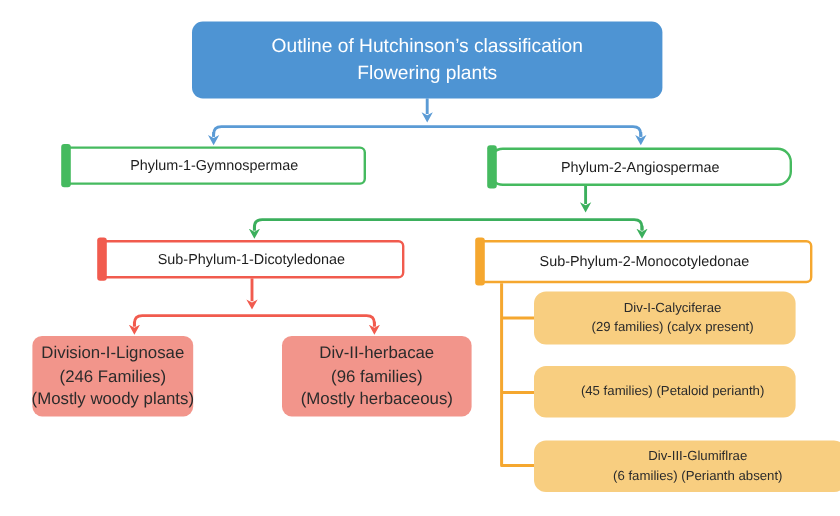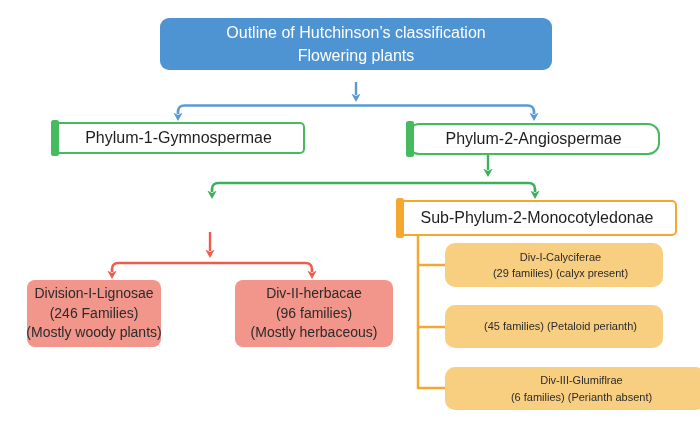--- a/index.html
+++ b/index.html
@@ -5,25 +5,25 @@
   html,body{margin:0;padding:0;background:#ffffff;}
   #canvas{
     position:relative;width:700px;height:430px;background:#ffffff;overflow:hidden;
     font-family:"Liberation Sans","DejaVu Sans",sans-serif;
     -webkit-font-smoothing:antialiased;
   }
   #connectors{position:absolute;left:0;top:0;z-index:1;pointer-events:none;}
   .box{position:absolute;z-index:2;box-sizing:border-box;display:flex;align-items:center;justify-content:center;}
   
   #box-title{
-    left:160px;top:18px;width:392px;height:52px;background:#4E94D3;border-radius:9px;
+    left:160px;top:18px;width:392px;height:64px;background:#4E94D3;border-radius:9px;
     flex-direction:column;color:#ffffff;font-size:16px;line-height:1.45;text-align:right;
   }
   
-  .node{background:#ffffff;border:2px solid #0f172a;border-radius:5px;color:#1e1e1e;font-size:16px;white-space:nowrap;}
+  .node{background:#ffffff;border:2px solid #0f172a;border-radius:5px;color:#1e1e1e;font-size:12px;white-space:nowrap;}
   .node .edge-bar{position:absolute;left:-3px;top:-4px;height:calc(100% + 8px);width:8px;border-radius:2.5px;}
   .node.green{border-color:#45BA5F;}
   .node.green .edge-bar{background:#45BA5F;}
   .node.red{border-color:#F15B4E;}
   .node.red .edge-bar{background:#F15B4E;}
   .node.orange{border-color:#F5A72F;}
   .node.orange .edge-bar{background:#F5A72F;}
   #box-phylum1{left:52px;top:122px;width:253px;height:32px;}
   #box-phylum2{left:407px;top:123px;width:253px;height:32px;border-radius:12px;}
   #box-subphylum1{left:82px;top:200px;width:255px;height:32px;}
@@ -92,20 +92,24 @@
   <div class="box node green" id="box-phylum1">
     <span class="edge-bar"></span>
     <span>Phylum-1-Gymnospermae</span>
   </div>
 
   <div class="box node green" id="box-phylum2">
     <span class="edge-bar"></span>
     <span>Phylum-2-Angiospermae</span>
   </div>
 
+  <div class="box node red" id="box-subphylum1">
+    <span class="edge-bar"></span>
+    <span>Sub-Phylum-1-Dicotyledonae</span>
+  </div>
 
   <div class="box node orange" id="box-subphylum2">
     <span class="edge-bar"></span>
     <span>Sub-Phylum-2-Monocotyledonae</span>
   </div>
 
   <div class="box division redfill" id="box-lignosae">
     <div>Division-I-Lignosae</div>
     <div>(246 Families)</div>
     <div>(Mostly woody plants)</div>

